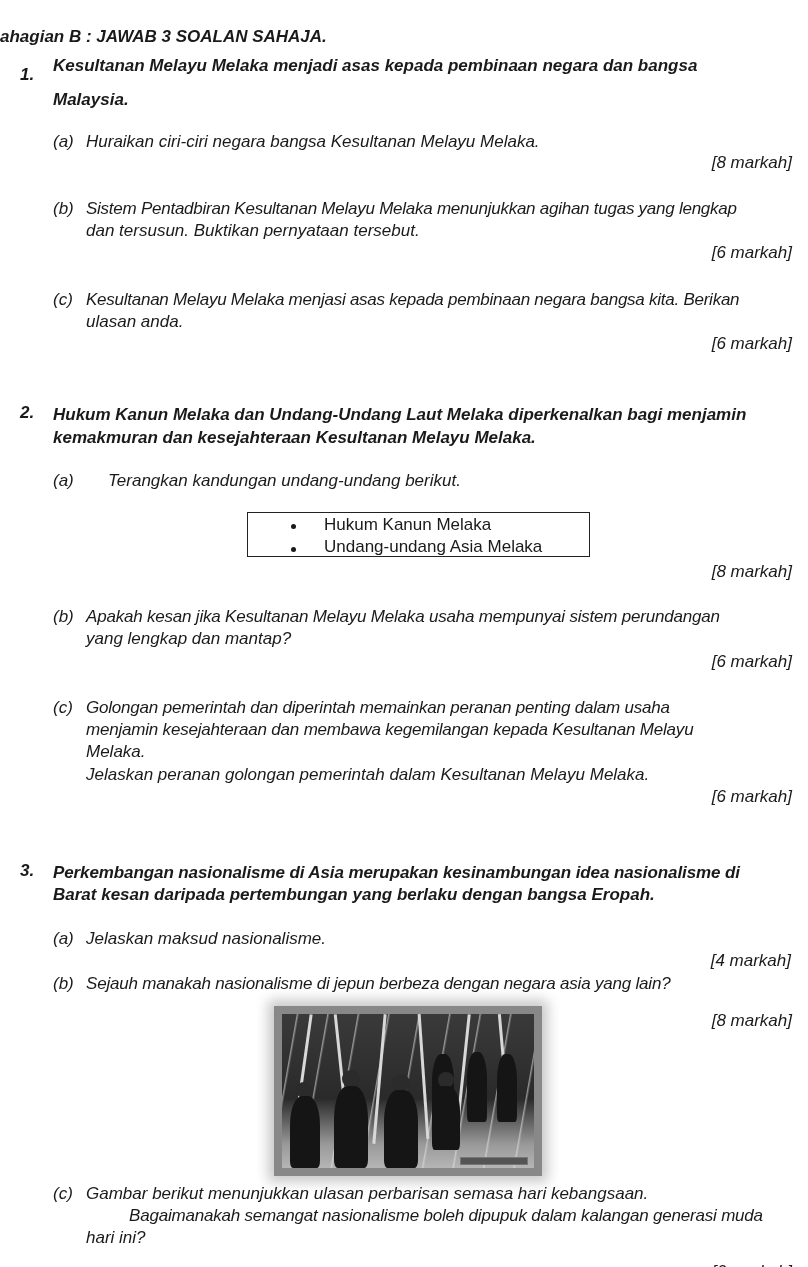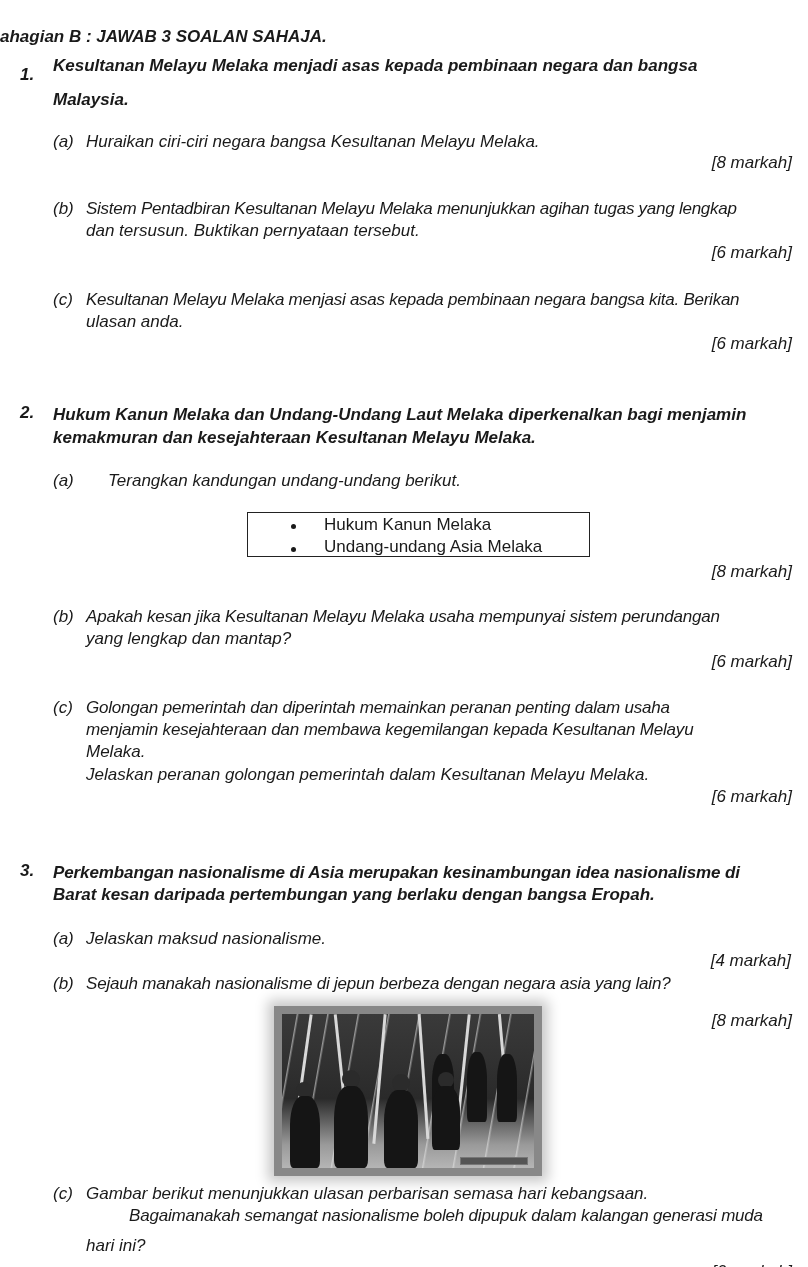--- a/index.html
+++ b/index.html
@@ -199,15 +199,15 @@
     <div class="marcher-head" style="left:110px; top:60px; width:18px; height:18px;"></div>
     <div class="marcher" style="left:102px; top:76px; width:34px; height:78px;"></div>
     <div class="marcher-head" style="left:156px; top:58px; width:16px; height:16px;"></div>
     <div class="marcher" style="left:150px; top:72px; width:28px; height:64px;"></div>
     <div class="caption-strip"></div>
   </div>
 
   <div class="abs sub-label" style="left:53px; top:1184px;">(c)</div>
   <div class="abs sub-text" style="left:86px; top:1183px;">Gambar berikut menunjukkan ulasan perbarisan semasa hari kebangsaan.</div>
   <div class="abs sub-text" style="left:86px; top:1205px; letter-spacing:-0.2px;margin-left:43px;">Bagaimanakah semangat nasionalisme boleh dipupuk dalam kalangan generasi muda</div>
-  <div class="abs sub-text" style="left:86px; top:1227px;margin-top:8px;">hari ini?</div>
+  <div class="abs sub-text" style="left:86px; top:1227px;">hari ini?</div>
   <div class="abs marks" style="top:1262px;">[6 markah]</div>
 </div>
 
 </body></html>

